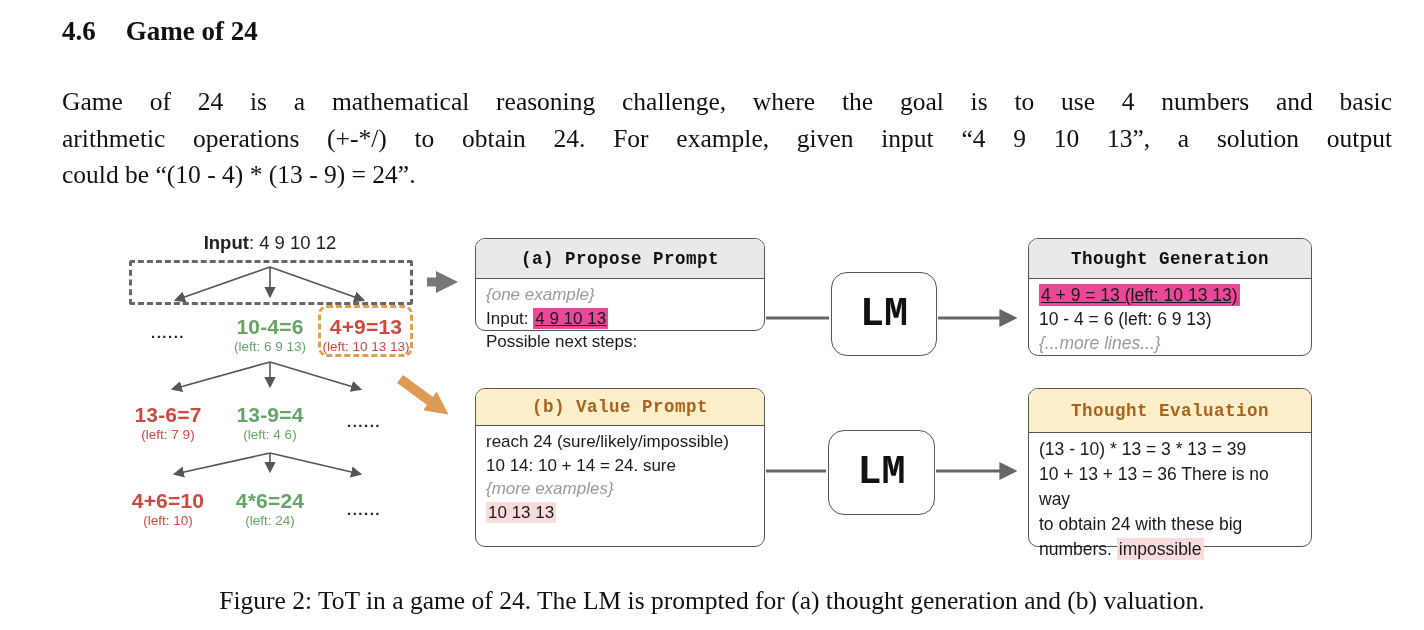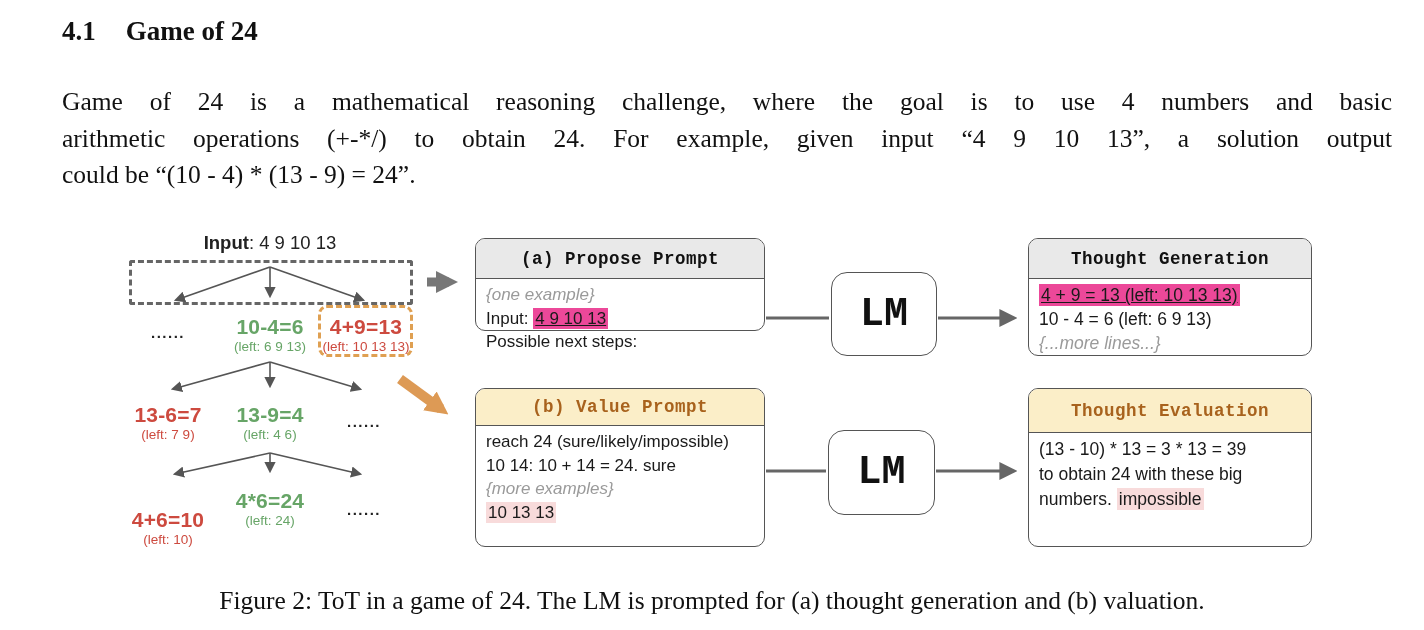--- a/index.html
+++ b/index.html
@@ -60,21 +60,21 @@
       font-family:"Liberation Mono", monospace;font-weight:bold;font-size:40px;color:#111;}
   #lm1{left:831px;top:272px;width:106px;height:84px;}
   #lm2{left:828px;top:430px;width:107px;height:85px;}
 </style>
 </head>
 <body>
 
 <div class="page">
 
   <div class="heading">
-    <span class="num">4.1</span><span>Game of 24</span>
+    <span class="num">4.6</span><span>Game of 24</span>
   </div>
 
   <div class="para">
     <div class="just">Game of 24 is a mathematical reasoning challenge, where the goal is to use 4 numbers and basic</div>
     <div class="just">arithmetic operations (+-*/) to obtain 24. For example, given input “4 9 10 13”, a solution output</div>
     <div>could be “(10 - 4) * (13 - 9) = 24”.</div>
   </div>
 
   <div class="fig">
 
@@ -109,21 +109,21 @@
       <line x1="427" y1="282" x2="449" y2="282" stroke="#777" stroke-width="9" marker-end="url(#aGrayBig)"></line>
 
       <line x1="400" y1="379" x2="441" y2="409" stroke="#dd9a55" stroke-width="10" marker-end="url(#aOrange)"></line>
 
       <line x1="766" y1="318" x2="829" y2="318" stroke="#666" stroke-width="3"></line>
       <line x1="938" y1="318" x2="1012" y2="318" stroke="#666" stroke-width="3" marker-end="url(#aConn)"></line>
       <line x1="766" y1="471" x2="826" y2="471" stroke="#666" stroke-width="3"></line>
       <line x1="936" y1="471" x2="1012" y2="471" stroke="#666" stroke-width="3" marker-end="url(#aConn)"></line>
     </svg>
 
-    <div class="input-label"><b>Input</b><span>: 4 9 10 13</span></div>
+    <div class="input-label"><b>Input</b><span>: 4 9 10 12</span></div>
 
     <div class="dash dash-gray"></div>
     <div class="dash dash-orange"></div>
 
     <div class="dots" style="left:168px;top:324px;">......</div>
     <div class="node green" style="left:270px;top:315px;">
       <div class="expr">10-4=6</div>
       <div class="lft">(left: 6 9 13)</div>
     </div>
     <div class="node red" style="left:366px;top:315px;">
@@ -134,21 +134,21 @@
     <div class="node red" style="left:168px;top:403px;">
       <div class="expr">13-6=7</div>
       <div class="lft">(left: 7 9)</div>
     </div>
     <div class="node green" style="left:270px;top:403px;">
       <div class="expr">13-9=4</div>
       <div class="lft">(left: 4 6)</div>
     </div>
     <div class="dots" style="left:364px;top:413px;">......</div>
 
-    <div class="node red" style="left:168px;top:489px;margin-top:19px;">
+    <div class="node red" style="left:168px;top:489px;">
       <div class="expr">4+6=10</div>
       <div class="lft">(left: 10)</div>
     </div>
     <div class="node green" style="left:270px;top:489px;">
       <div class="expr">4*6=24</div>
       <div class="lft">(left: 24)</div>
     </div>
     <div class="dots" style="left:364px;top:501px;">......</div>
 
     <div class="pbox" id="propose">
@@ -179,20 +179,21 @@
         <div><span class="hl-gray">4 + 9 = 13 (left: 10 13 13)</span></div>
         <div>10 - 4 = 6 (left: 6 9 13)</div>
         <div class="muted">{...more lines...}</div>
       </div>
     </div>
 
     <div class="pbox" id="teval">
       <div class="hdr hdr-cream">Thought Evaluation</div>
       <div class="bdy">
         <div>(13 - 10) * 13 = 3 * 13 = 39</div>
+        <div>10 + 13 + 13 = 36 There is no way</div>
         <div>to obtain 24 with these big</div>
         <div><span>numbers. </span><span class="hl-pink">impossible</span></div>
       </div>
     </div>
 
   </div>
 
   <div class="caption">Figure 2: ToT in a game of 24. The LM is prompted for (a) thought generation and (b) valuation.</div>
 
 </div>

